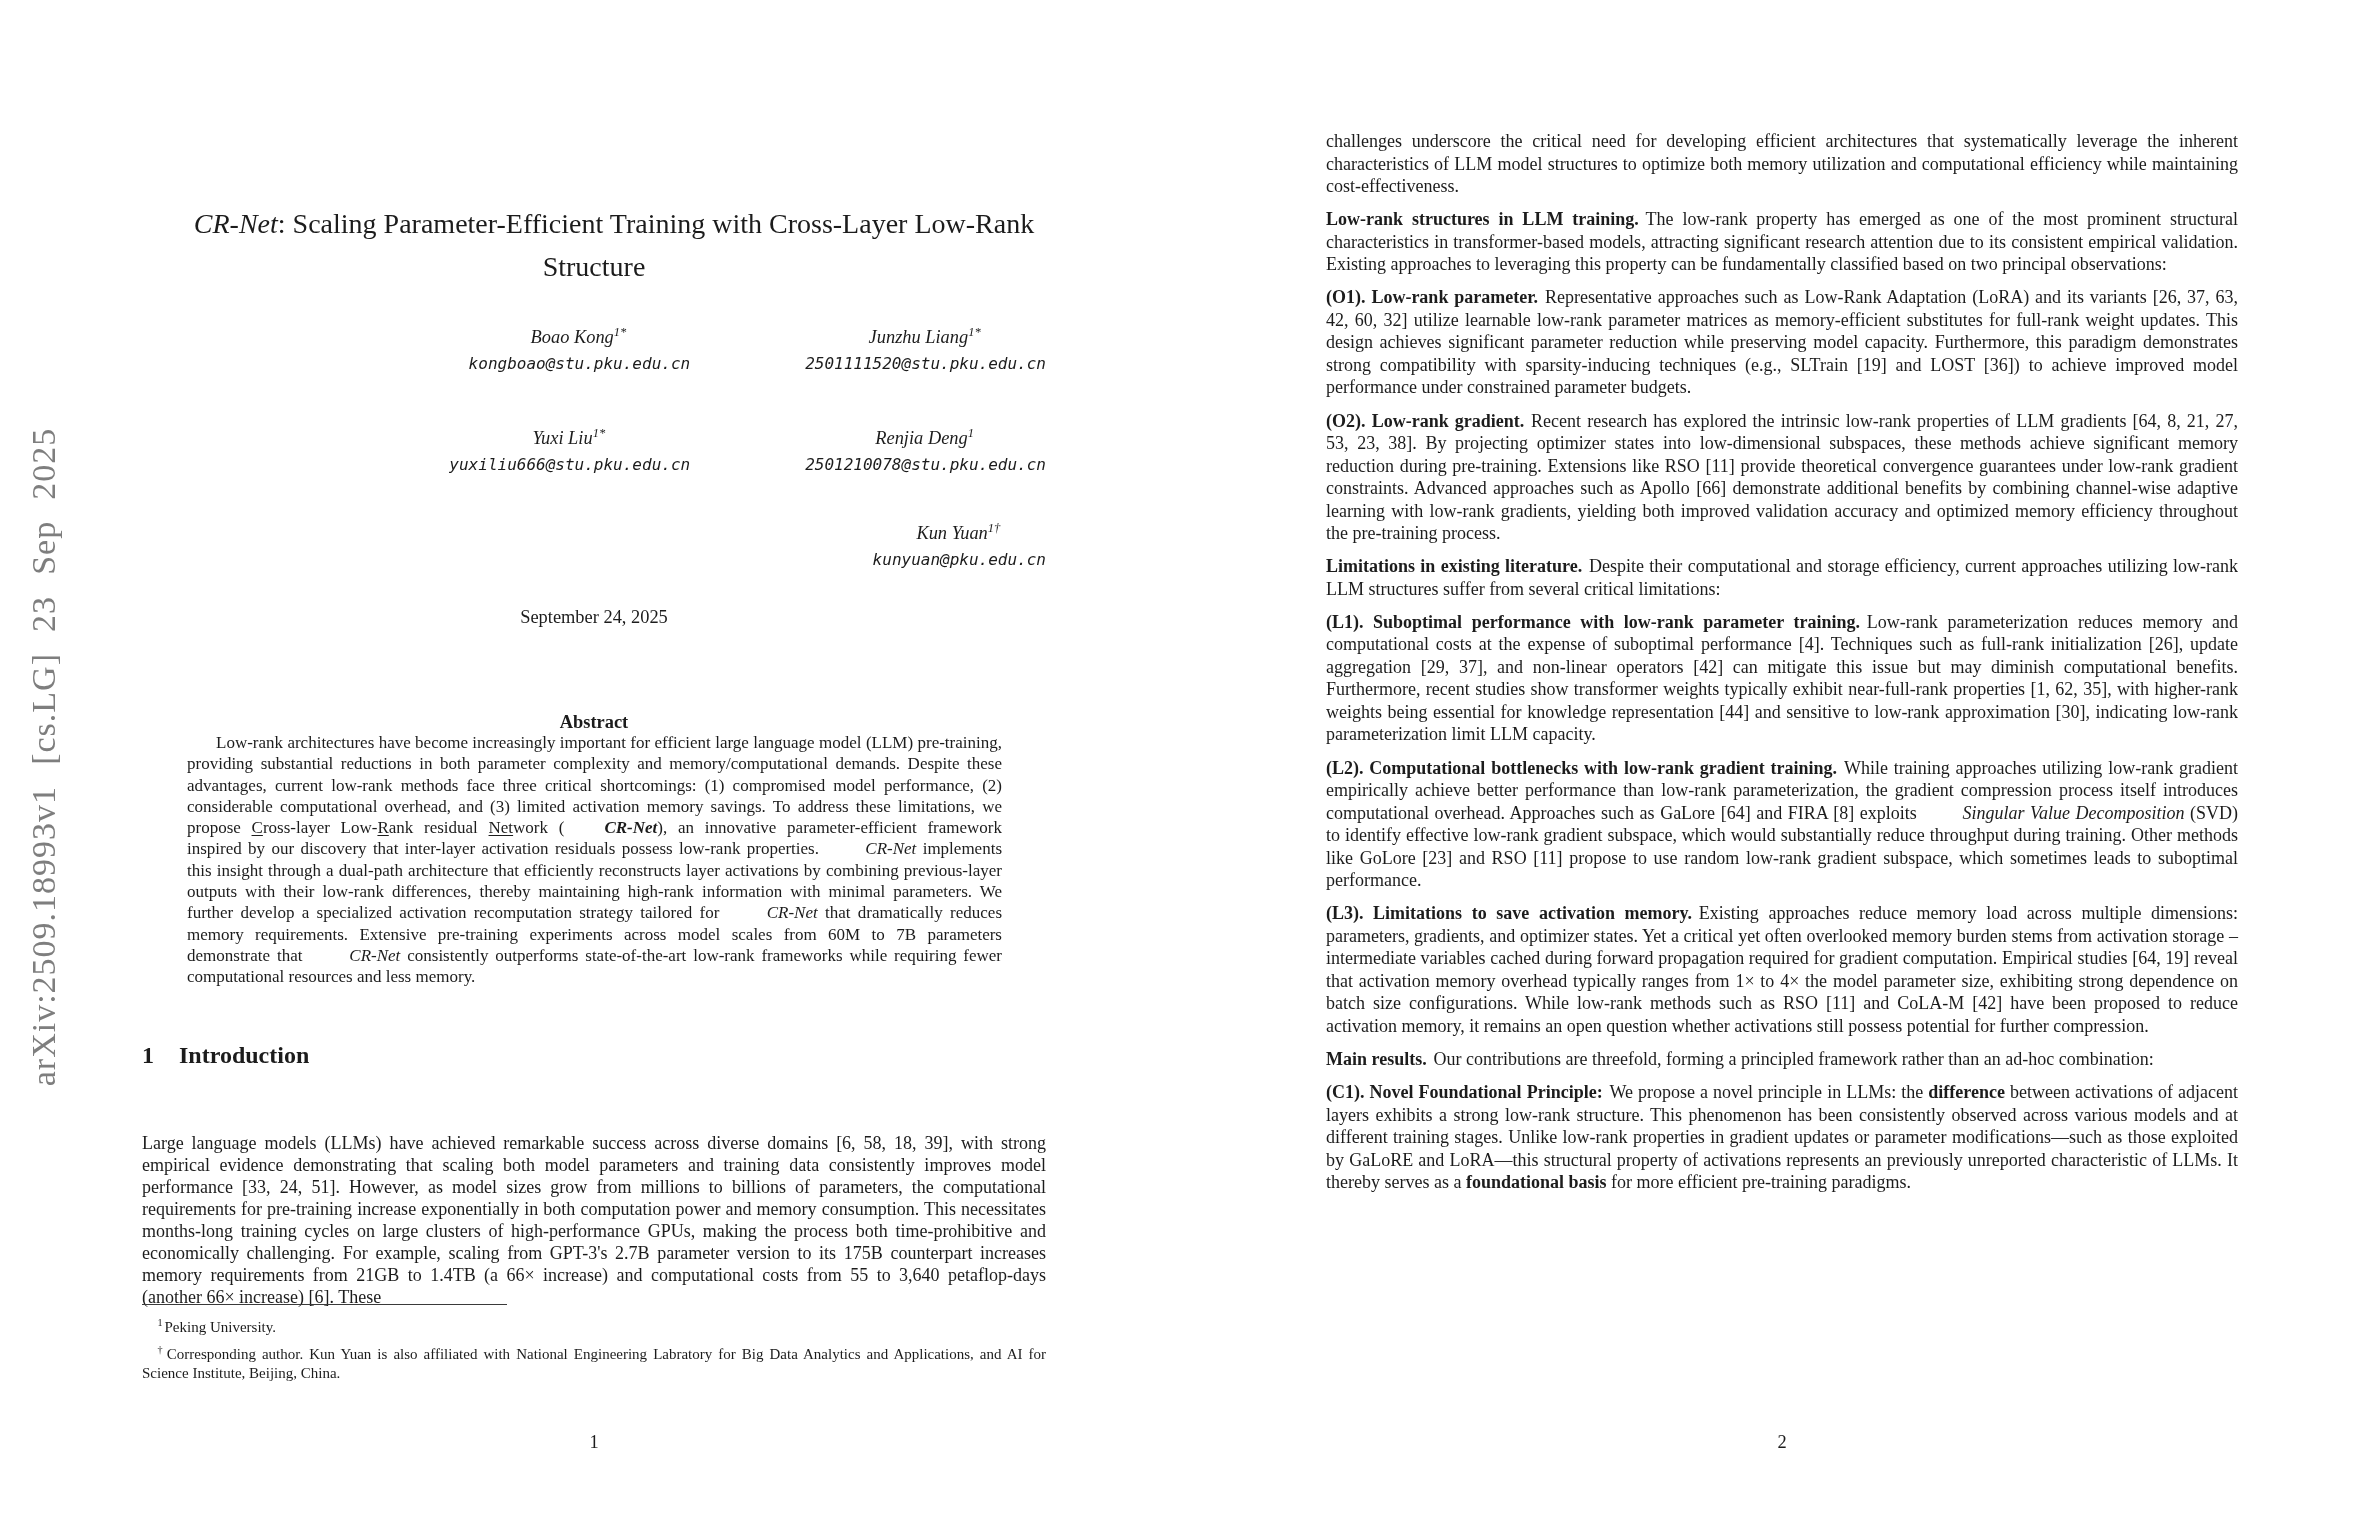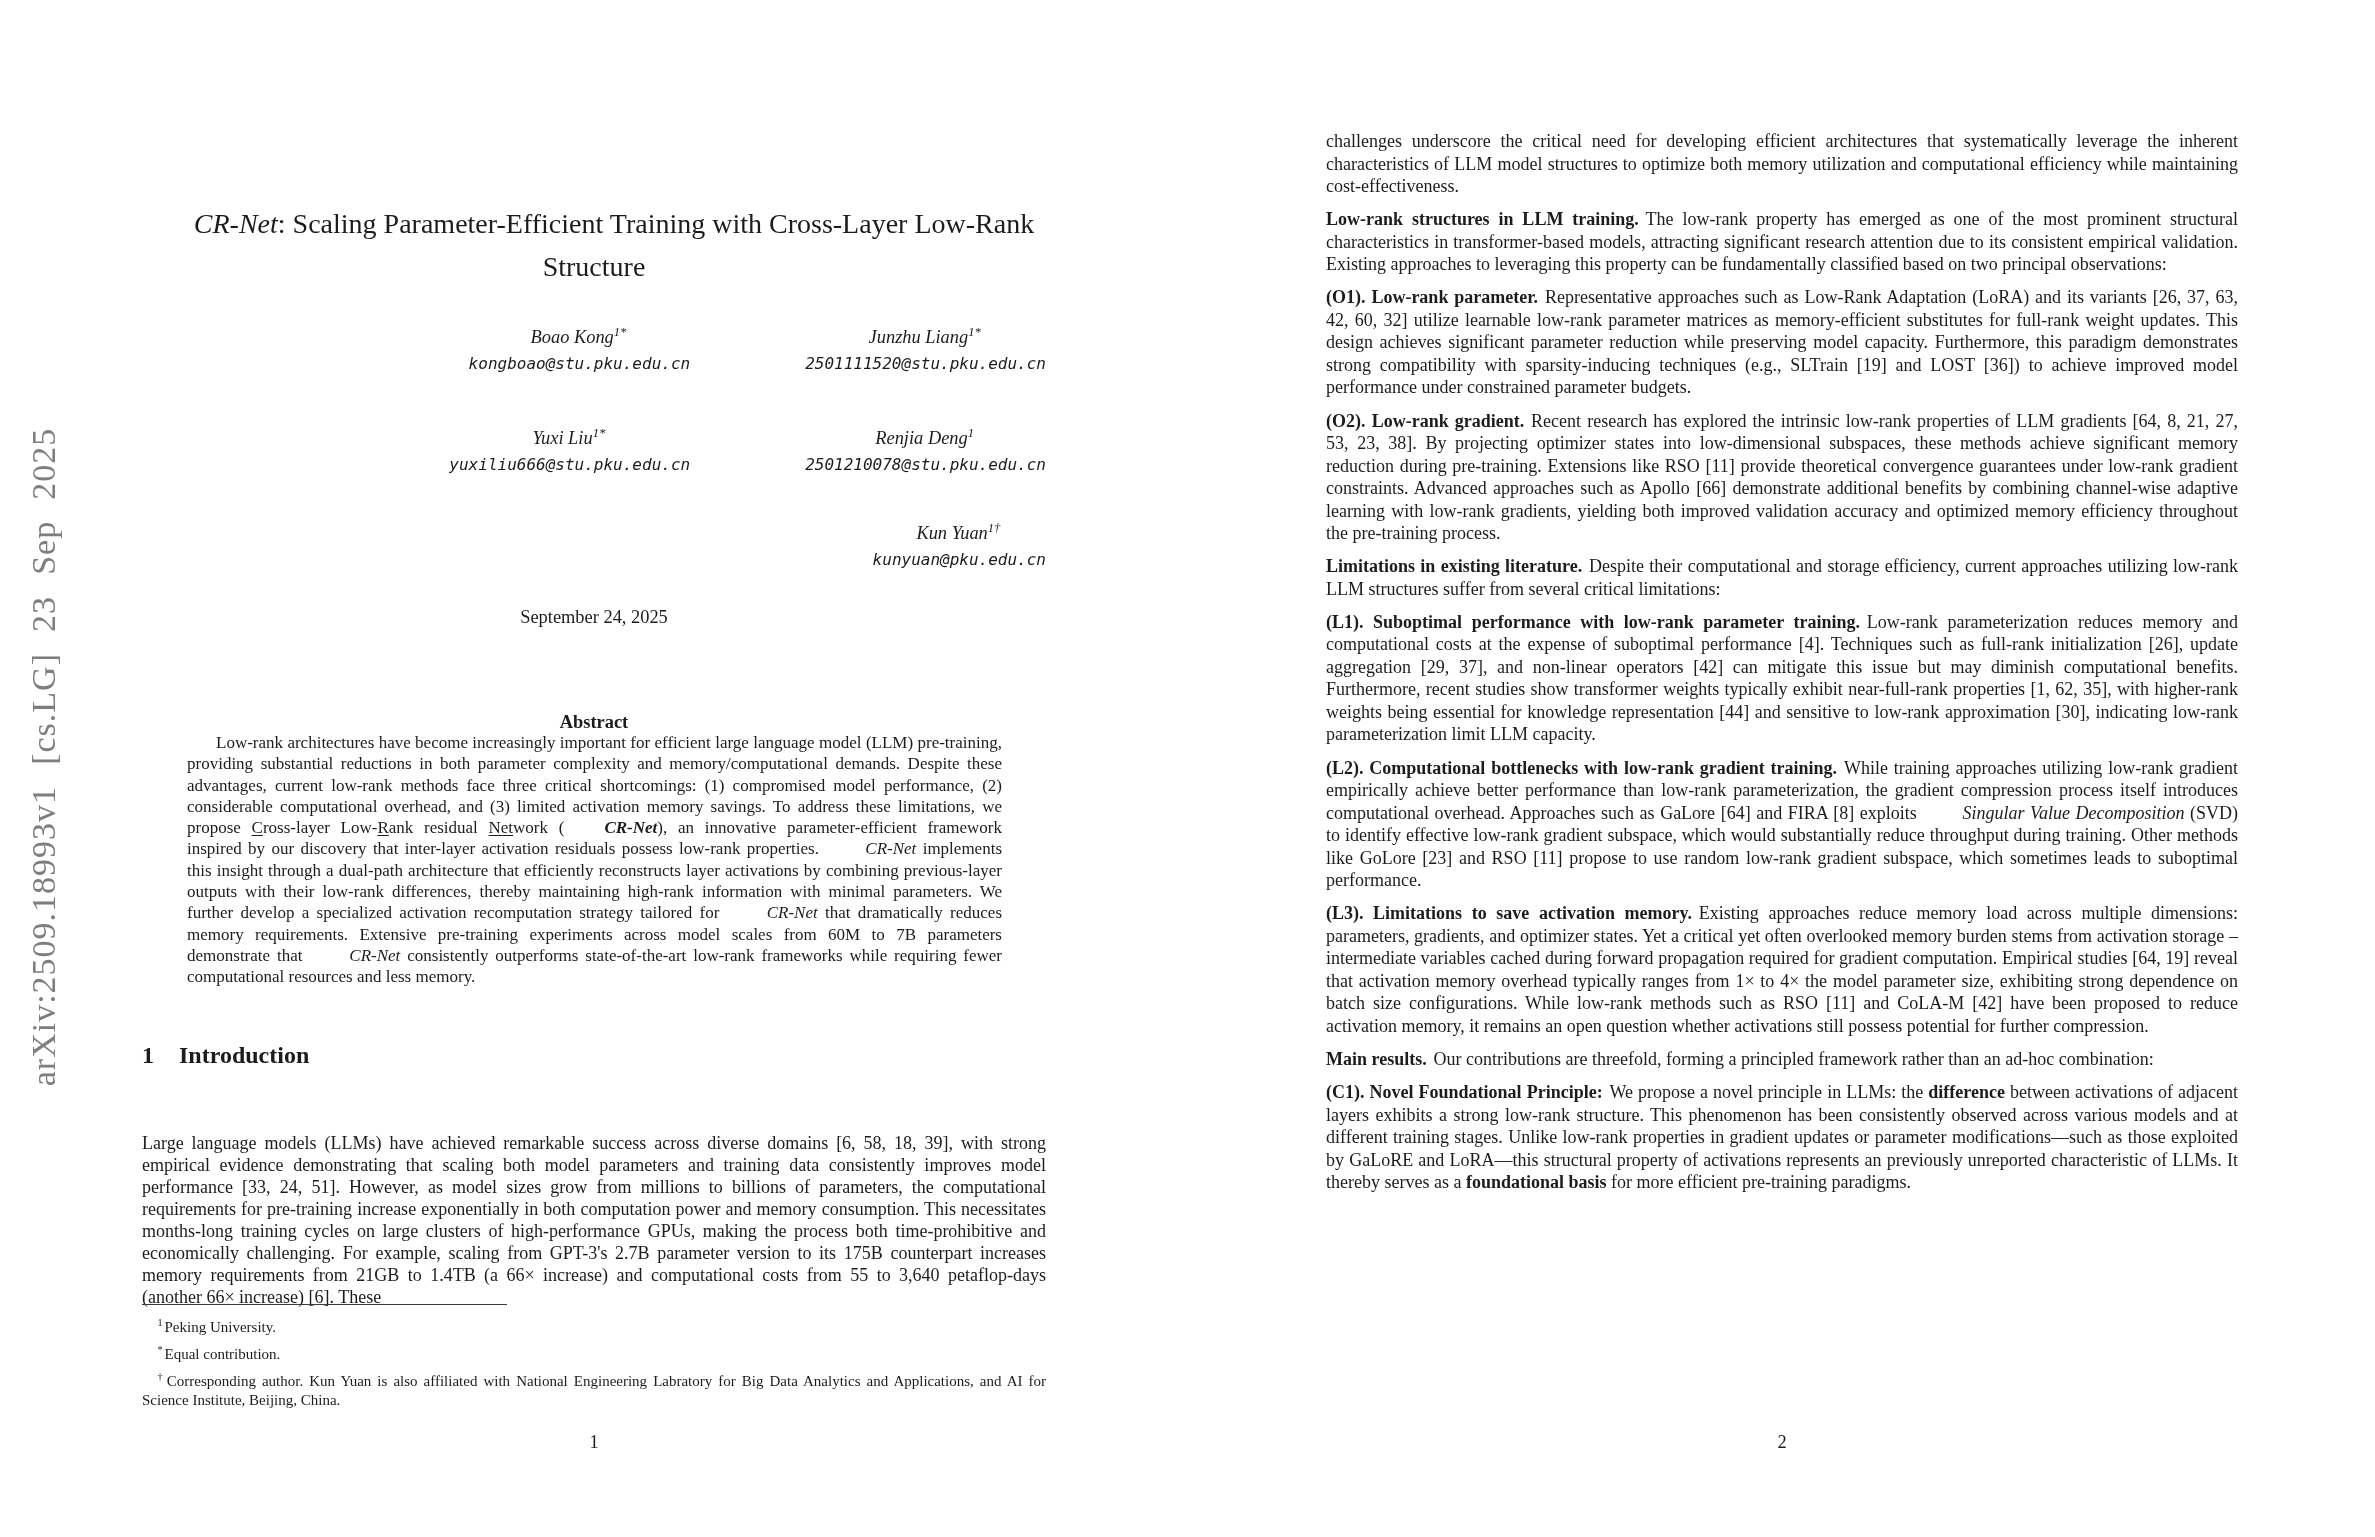--- a/index.html
+++ b/index.html
@@ -91,21 +91,20 @@
     <div class="section-heading">
       <span class="num">1</span><span>Introduction</span>
     </div>
 
     <div class="intro"><span>Large language models (LLMs) have achieved remarkable success across diverse domains [6, 58, 18, 39], with strong empirical evidence demonstrating that scaling both model parameters and training data consistently improves model performance [33, 24, 51]. However, as model sizes grow from millions to billions of parameters, the computational requirements for pre-training increase exponentially in both computation power and memory consumption. This necessitates months-long training cycles on large clusters of high-performance GPUs, making the process both time-prohibitive and economically challenging. For example, scaling from GPT-3's 2.7B parameter version to its 175B counterpart increases memory requirements from 21GB to 1.4TB (a 66× increase) and computational costs from 55 to 3,640 petaflop-days (another 66× increase) [6]. These</span></div>
 
     <div class="footnotes">
       <div class="footnote-rule"></div>
       <div>
           <p><sup>1</sup><span>Peking University.</span></p>
-          <p><sup>*</sup><span>Equal contribution.</span></p>
           <p><sup>†</sup><span>Corresponding author.  Kun Yuan is also affiliated with National Engineering Labratory for Big Data Analytics and Applications, and AI for Science Institute, Beijing, China.</span></p>
         </div>
     </div>
 
     <div class="page-number">1</div>
   </section>
 
   <section class="page page2">
     <div class="p2body">
         <p><span>challenges underscore the critical need for developing efficient architectures that systematically leverage the inherent characteristics of LLM model structures to optimize both memory utilization and computational efficiency while maintaining cost-effectiveness.</span></p>

